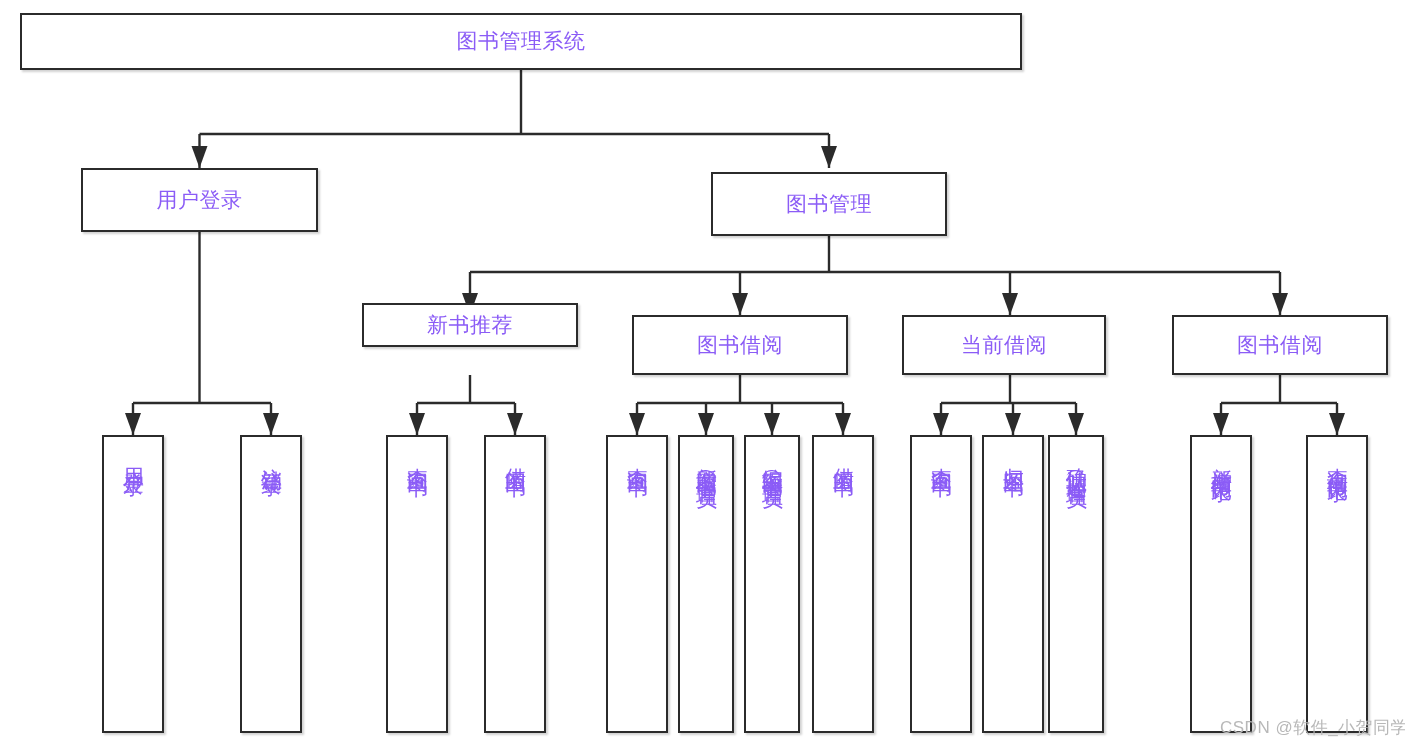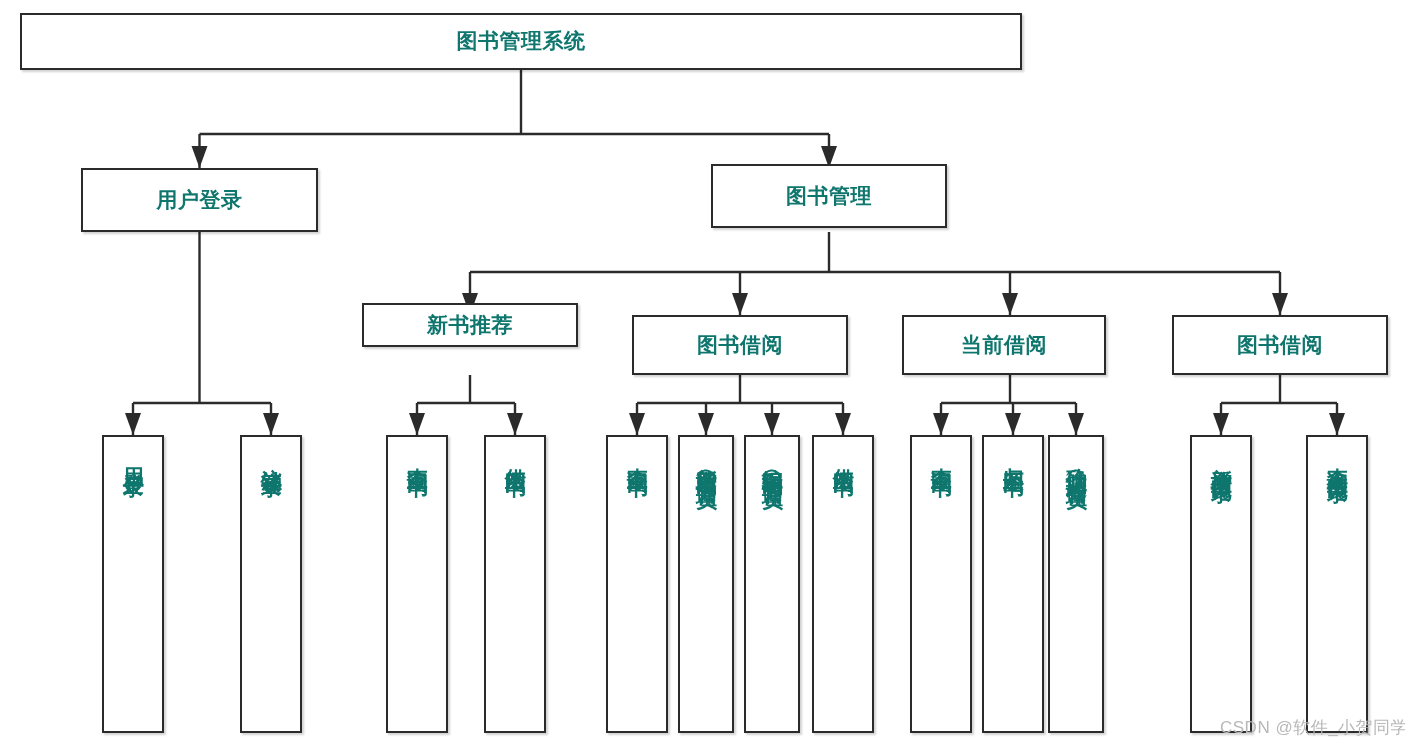--- a/index.html
+++ b/index.html
@@ -28,27 +28,26 @@
     position: absolute;
     box-sizing: border-box;
     border: 2px solid #2b2b2b;
     background: #ffffff;
     display: flex;
     align-items: center;
     justify-content: center;
     box-shadow: 2px 2px 2px rgba(0,0,0,0.18);
   }
   .node .label {
-    color: #0f766e;
+    color: #8b5cf6;
     font-size: 21px;
     line-height: 1.18;
     letter-spacing: 0.5px;
     text-align: center;
     white-space: nowrap;
-    font-weight: bold;
   }
   .node.vertical {
     align-items: flex-start;
     justify-content: center;
     padding-top: 14px;
   }
   .node.vertical .label {
     writing-mode: vertical-rl;
     text-orientation: upright;
     white-space: nowrap;
@@ -122,21 +121,21 @@
       <line x1="1337" y1="403" x2="1337" y2="435" stroke="#2b2b2b" stroke-width="2.4"></line>
       <polygon points="1329,413 1345,413 1337,435" fill="#2b2b2b"></polygon>
     </svg>
   <div id="nodes-layer">
       <div class="node" style="left: 20px; top: 13px; width: 1002px; height: 57px;">
         <div class="label">图书管理系统</div>
       </div>
       <div class="node" style="left: 81px; top: 168px; width: 237px; height: 64px;">
         <div class="label">用户登录</div>
       </div>
-      <div class="node" style="left: 711px; top: 164px; width: 236px; height: 64px; align-items: center;">
+      <div class="node" style="left: 711px; top: 172px; width: 236px; height: 64px; align-items: center;">
         <div class="label">图书管理</div>
       </div>
       <div class="node" style="left: 362px; top: 303px; width: 216px; height: 44px;">
         <div class="label">新书推荐</div>
       </div>
       <div class="node" style="left: 632px; top: 315px; width: 216px; height: 60px;">
         <div class="label">图书借阅</div>
       </div>
       <div class="node" style="left: 902px; top: 315px; width: 204px; height: 60px;">
         <div class="label">当前借阅</div>

